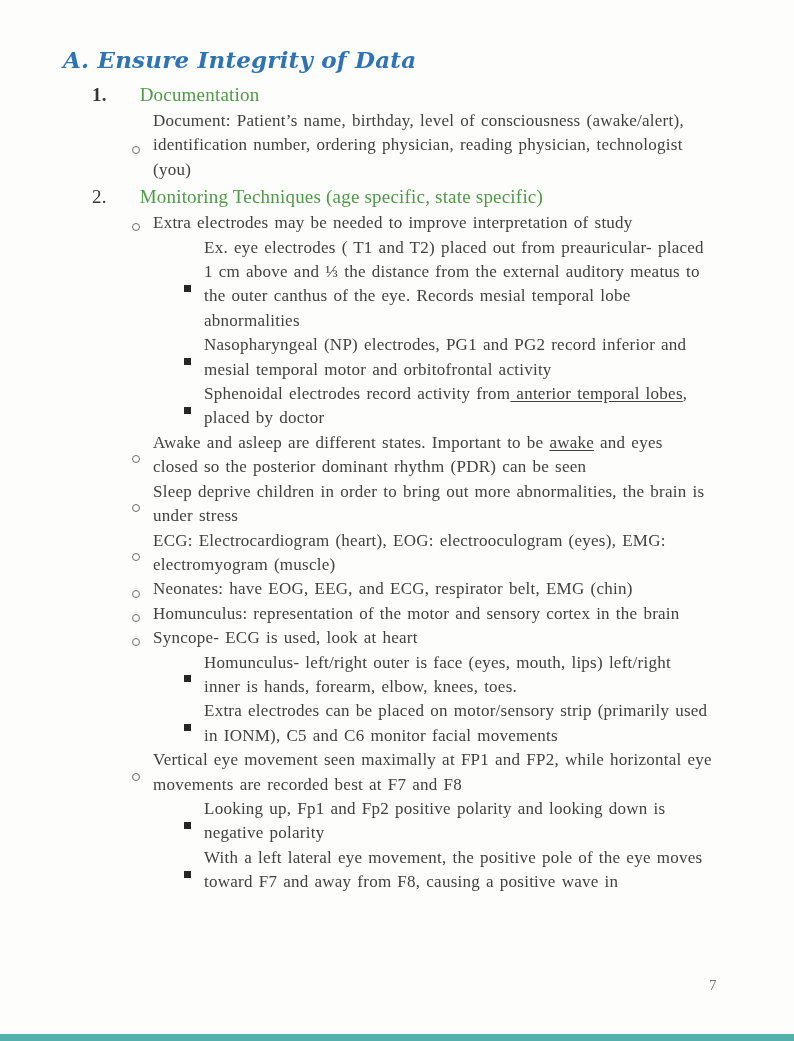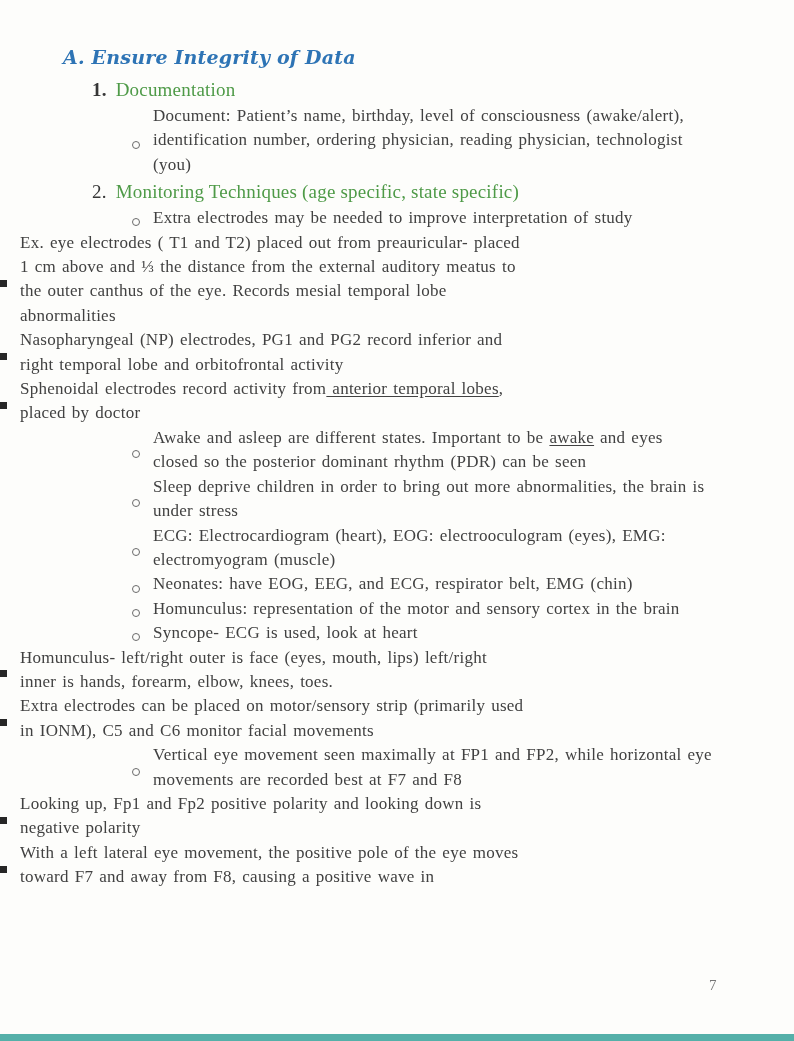--- a/index.html
+++ b/index.html
@@ -10,40 +10,40 @@
     overflow: hidden;
     background: #fdfdfb;
     font-family: "Liberation Serif", serif;
     color: #414141;
   }
   .page { position: absolute; inset: 0; }
 
   .title {
     margin: 46px 0 7px 63px;
     font-family: "DejaVu Serif", serif;
-    font-size: 19px;
+    font-size: 23px;
     font-weight: bold;
     font-style: italic;
     color: var(--blue, #2e74b5);
     letter-spacing: 0.2px;
   }
 
   .section-head {
     margin-left: 92px;
     font-size: 19px;
     line-height: 29px;
     letter-spacing: 0.2px;
   }
   .sec-num { color: #363636; margin-right: 9px; }
   .sec-num.bold { font-weight: bold; }
-  .sec-title { color: var(--green, #4e9a47); }
+  .sec-title { color: var(--green, #4e9a47); margin-left: 24px; }
 
   .li { display: flex; align-items: center; }
   .li.l1 { padding-left: 132px; }
-  .li.l2 { }
+  .li.l2 { padding-left: 184px; }
 
   .bullet-circle {
     flex: none;
     width: 6px; height: 6px;
     border: 1.4px solid #6b6b6b;
     border-radius: 50%;
     margin-top: 8px;
     background: transparent;
   }
   .bullet-square {
@@ -95,21 +95,21 @@
       <div class="li l1">
         <span class="bullet-circle"></span>
         <span class="txt"><span>Extra electrodes may be needed to improve interpretation of study</span></span>
       </div>
       <div class="li l2">
         <span class="bullet-square"></span>
         <span class="txt"><span>Ex. eye electrodes ( T1 and T2) placed out from preauricular- placed 1 cm above and ⅓ the distance from the external auditory meatus to the outer canthus of the eye. Records mesial temporal lobe abnormalities</span></span>
       </div>
       <div class="li l2">
         <span class="bullet-square"></span>
-        <span class="txt"><span>Nasopharyngeal (NP) electrodes, PG1 and PG2 record inferior and right temporal lobe and orbitofrontal activity</span></span>
+        <span class="txt"><span>Nasopharyngeal (NP) electrodes, PG1 and PG2 record inferior and mesial temporal motor and orbitofrontal activity</span></span>
       </div>
       <div class="li l2">
         <span class="bullet-square"></span>
         <span class="txt"><span>Sphenoidal electrodes record activity from</span><span class="u"> anterior temporal lobes</span><span>, placed by doctor</span></span>
       </div>
       <div class="li l1">
         <span class="bullet-circle"></span>
         <span class="txt"><span>Awake and asleep are different states. Important to be </span><span class="u">awake</span><span> and eyes closed so the posterior dominant rhythm (PDR) can be seen</span></span>
       </div>
       <div class="li l1">

